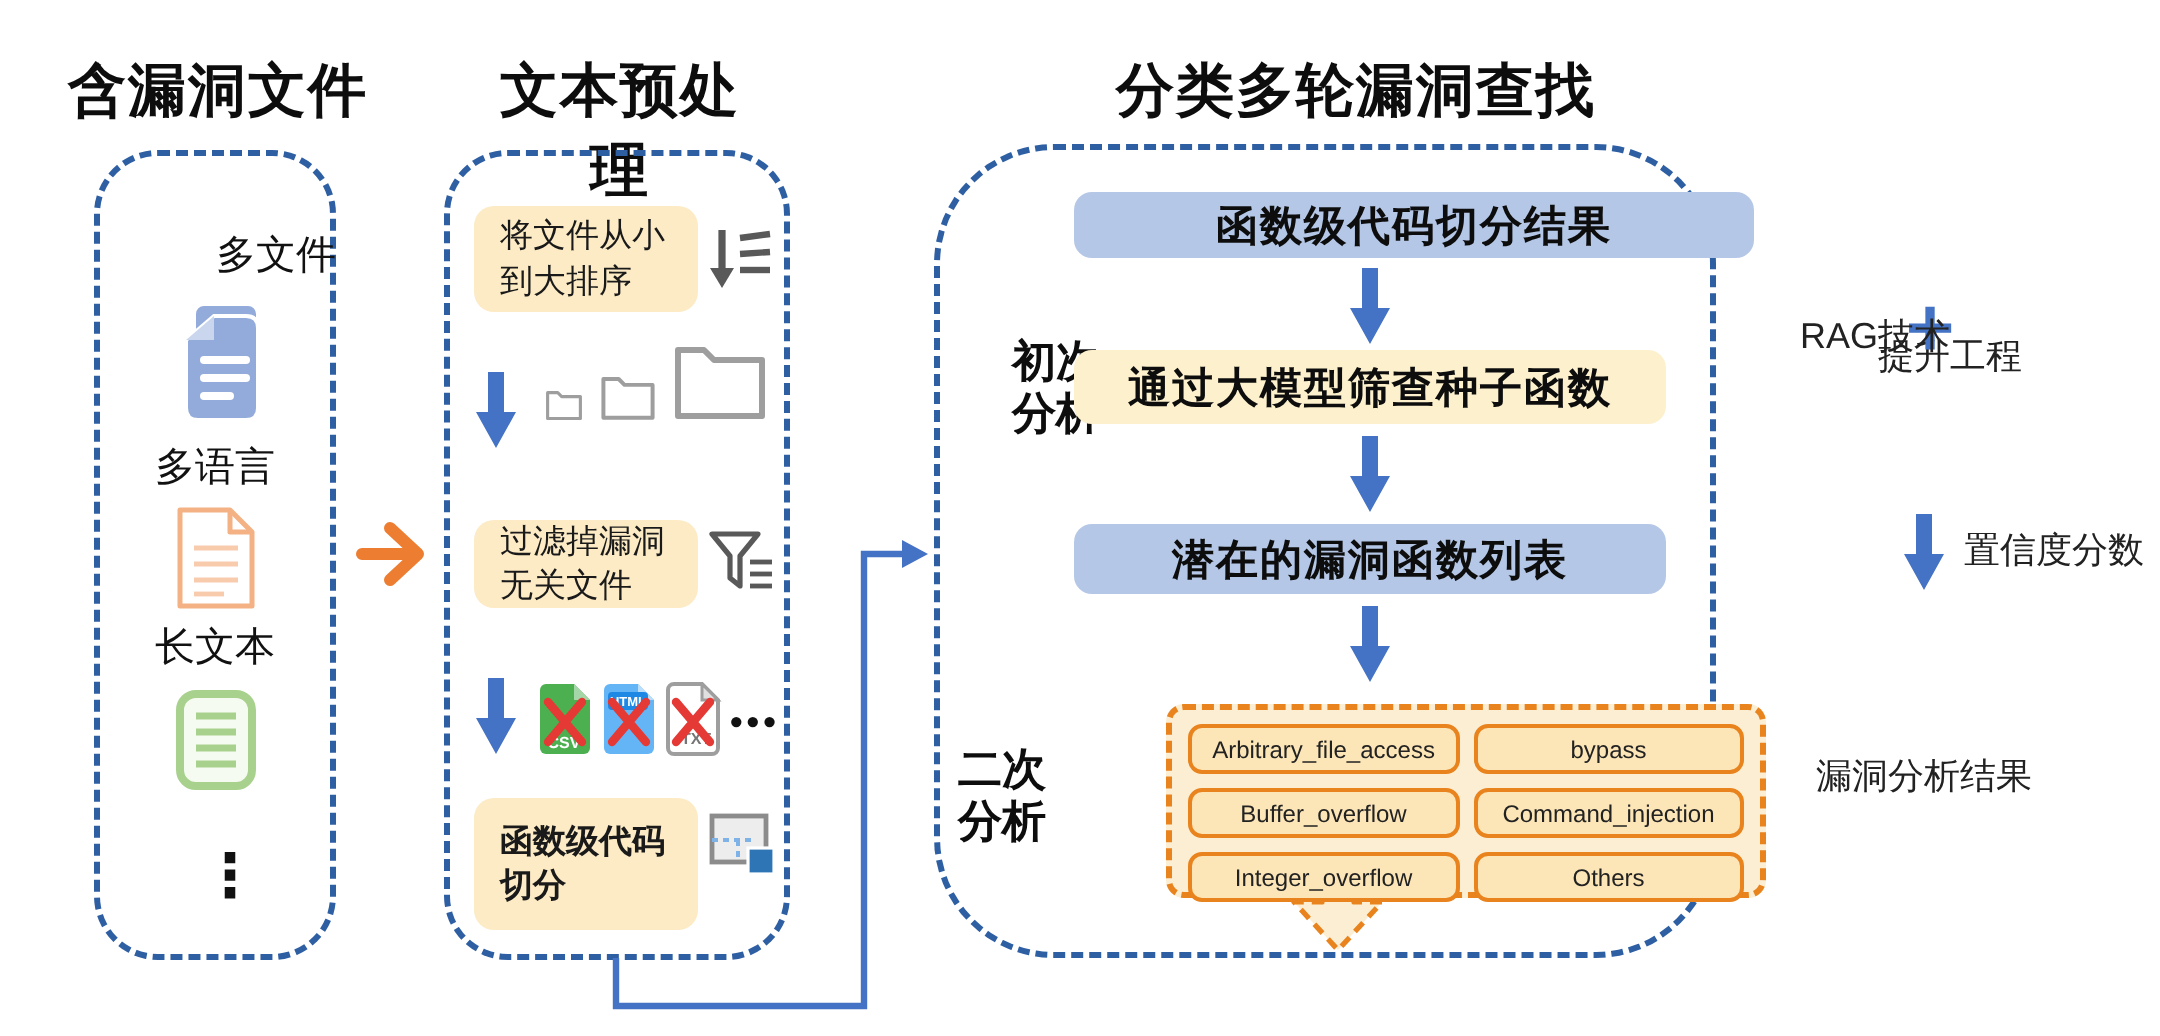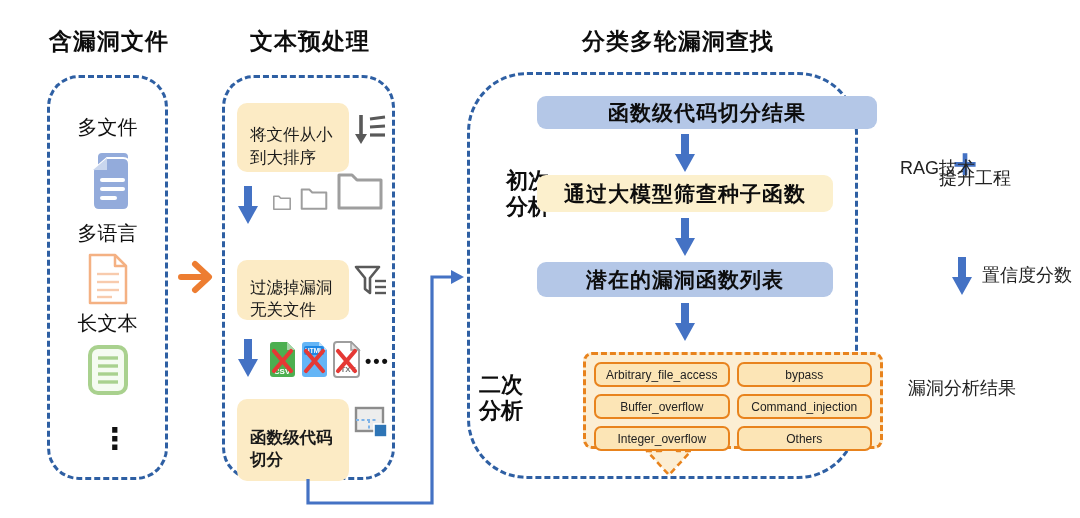--- a/index.html
+++ b/index.html
@@ -1,23 +1,23 @@
 <!DOCTYPE html>
 <html><head>
 <meta charset="utf-8">
 <style>
   html,body{margin:0;padding:0;background:#fff;}
   .stage{position:relative;width:1080px;height:518px;background:#fff;overflow:hidden;
          font-family:"Liberation Sans","DejaVu Sans",sans-serif;color:#111;}
   .abs{position:absolute;}
-  .col-title{font-weight:bold;font-size:23px;text-align:center;color:#0d0d0d;letter-spacing:1px;}
+  .col-title{font-weight:bold;font-size:29px;text-align:center;color:#0d0d0d;letter-spacing:1px;}
   .dashed-panel{border:3px dashed #2E5FA3;border-radius:32px;background:transparent;}
   .lp-label{width:121px;text-align:center;font-size:20px;color:#111;}
   .ybox{background:#FCEBC5;border-radius:10px;display:flex;align-items:center;
-        padding:16px 0 0 13px;font-size:16.5px;line-height:1.35;color:#1a1a1a;white-space:pre-line;}
+        padding:0 0 0 13px;font-size:16.5px;line-height:1.35;color:#1a1a1a;white-space:pre-line;}
   .bar{display:flex;align-items:center;justify-content:center;border-radius:9px;
        font-weight:bold;font-size:21px;color:#0d0d0d;letter-spacing:1px;}
   .bar.blue{background:#B4C7E7;}
   .bar.yellow{background:#FCF0CD;}
   .stage-label{font-weight:bold;font-size:22px;line-height:1.2;text-align:center;
                white-space:pre-line;color:#0d0d0d;width:62px;}
   .orange-container{background:#FCEED3;border:3px dashed #E8831D;border-radius:9px;
         box-sizing:border-box;display:grid;grid-template-columns:1fr 1fr;
         column-gap:7px;row-gap:7px;padding:7px 8px;z-index:2;margin-left:48px;}
   .chip{border:2px solid #E8831D;background:#FCE5B6;border-radius:7px;height:21px;
@@ -35,21 +35,21 @@
 
   <svg class="abs" style="left:0;top:0;z-index:6;pointer-events:none;" width="1080" height="518">
     <path d="M308 479 L308 503 L432 503 L432 277 L452 277" fill="none" stroke="#4472C4" stroke-width="3.2"></path>
     <polygon points="451,270 464,277 451,284" fill="#4472C4"></polygon>
   </svg>
 
   <div class="abs col-title" style="left:29px;top:26px;width:160px;">含漏洞文件</div>
 
   <div class="abs dashed-panel" style="left:47px;top:75px;width:115px;height:399px;"></div>
 
-  <div class="abs lp-label" style="left:47px;top:114px;">多文件</div>
+  <div class="abs lp-label" style="left:47px;top:114px;text-align:right;">多文件</div>
 
   <svg class="abs" style="left:85px;top:149px;" width="48" height="64" viewBox="0 0 48 62">
     <rect x="12" y="2" width="32" height="50" rx="5" fill="#93ABDB" stroke="#fff" stroke-width="2"></rect>
     <path d="M8 20 L22 8 H38 Q44 8 44 14 V54 Q44 60 38 60 H14 Q8 60 8 54 Z" fill="#93ABDB" stroke="#fff" stroke-width="2"></path>
     <path d="M22 8 V20 H8 Z" fill="#C9D6EE"></path>
     <line x1="17" y1="30" x2="38" y2="30" stroke="#fff" stroke-width="4" stroke-linecap="round"></line>
     <line x1="17" y1="39" x2="38" y2="39" stroke="#fff" stroke-width="4" stroke-linecap="round"></line>
     <line x1="17" y1="48" x2="30" y2="48" stroke="#fff" stroke-width="4" stroke-linecap="round"></line>
   </svg>
 

